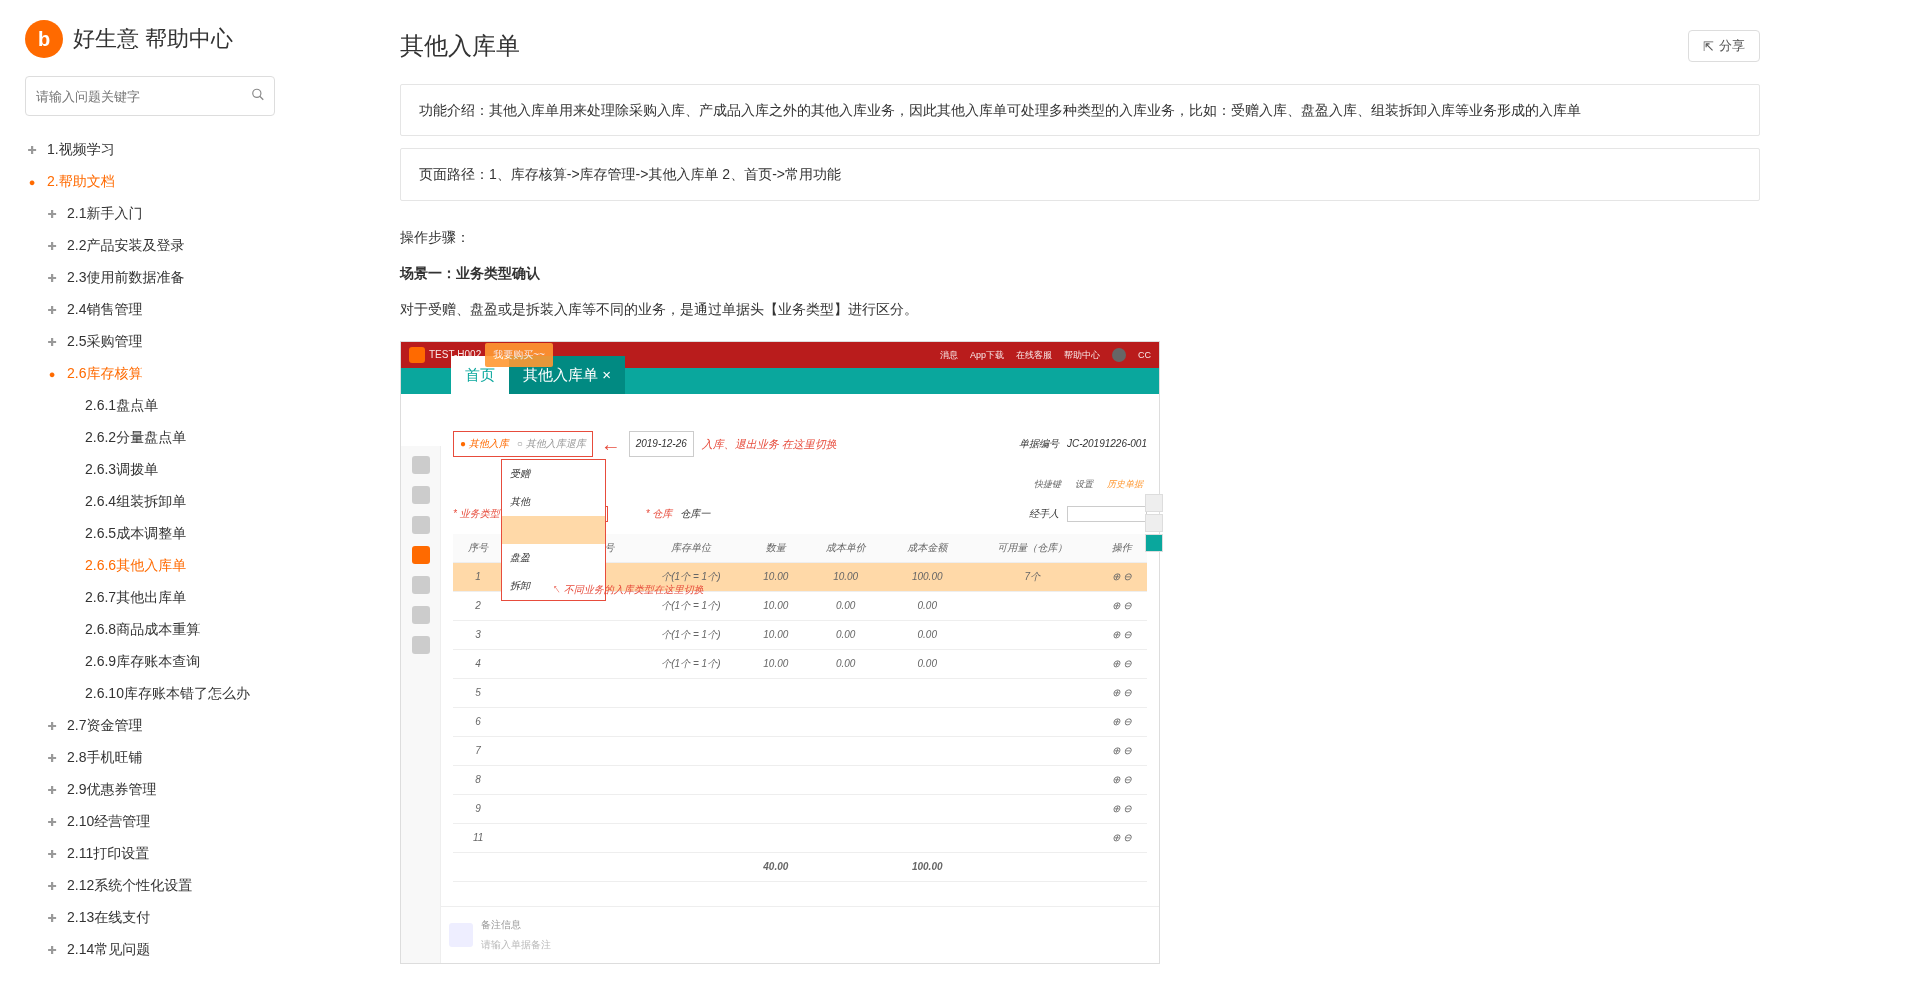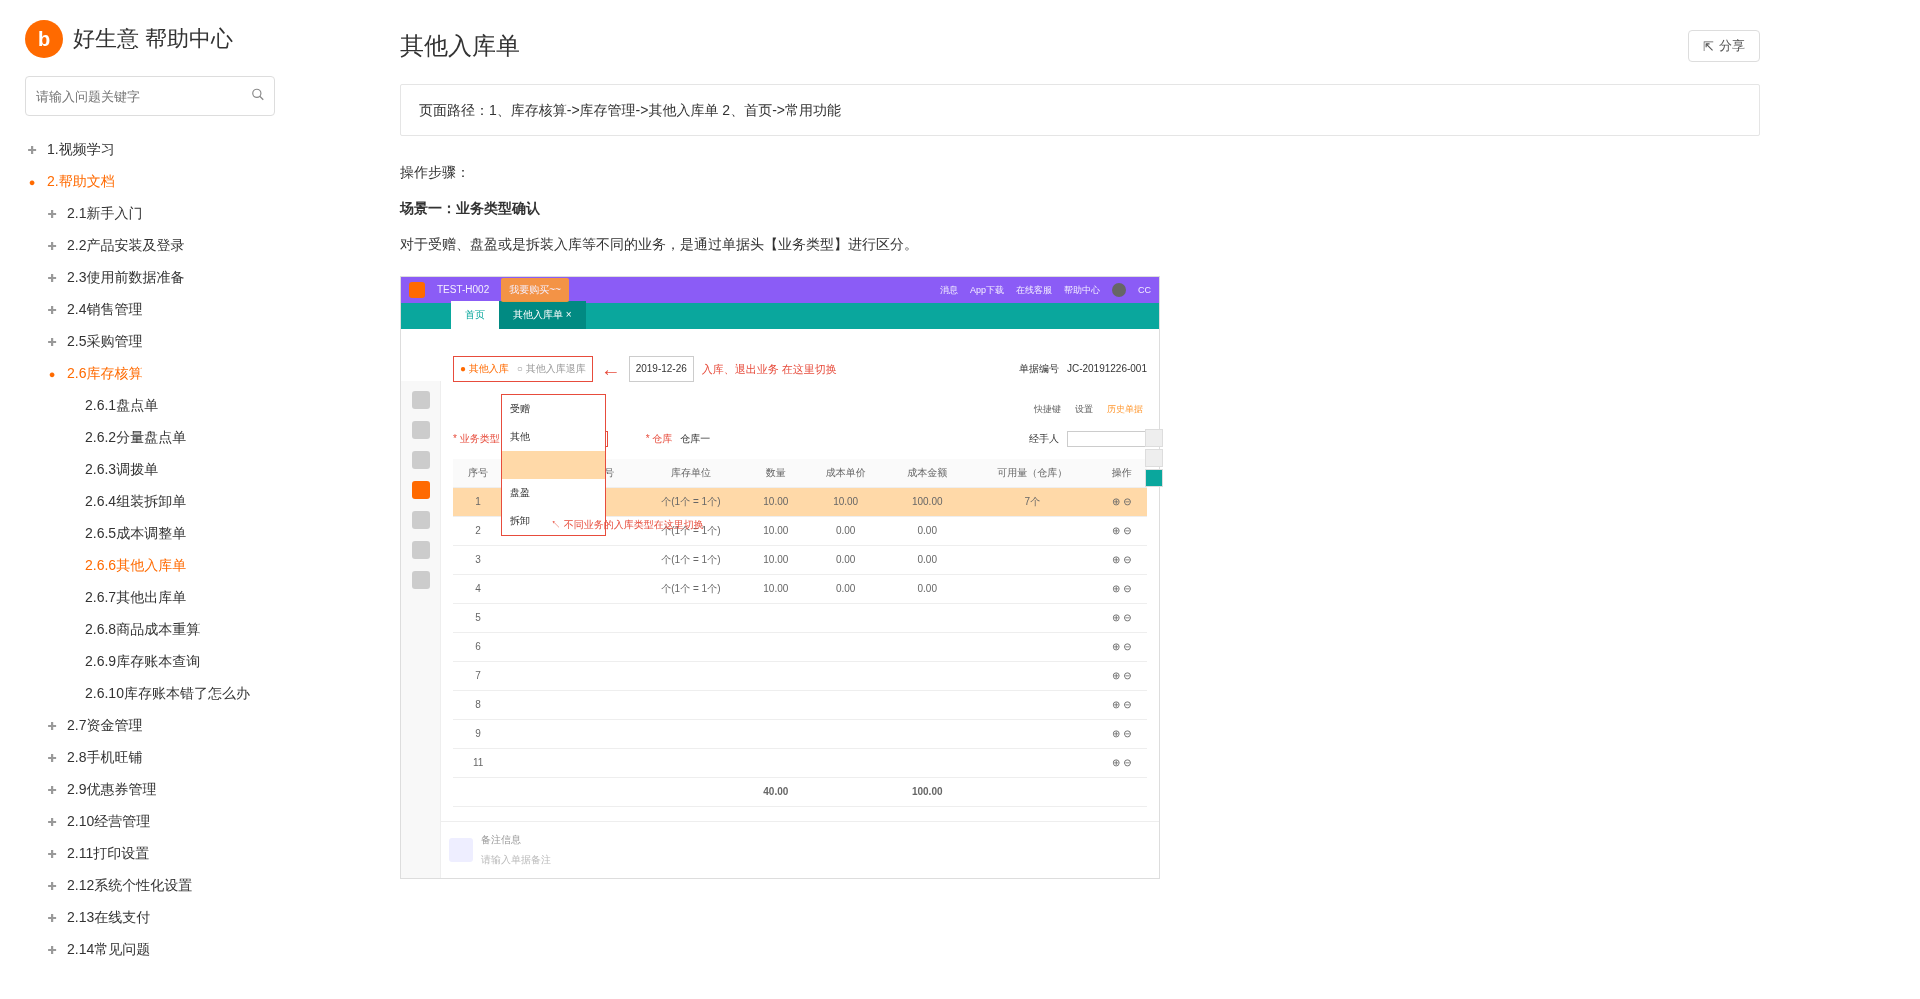--- a/index.html
+++ b/index.html
@@ -26,33 +26,33 @@
 .page-title { font-size: 24px; font-weight: 500; color: #333; }
 .share-btn { border: 1px solid #ddd; background: #fff; padding: 6px 14px; border-radius: 4px; font-size: 13px; display: flex; align-items: center; gap: 5px; cursor: pointer; color: #555; }
 
 .info-box { border: 1px solid #e5e5e5; padding: 14px 18px; margin-bottom: 12px; font-size: 14px; color: #333; line-height: 1.6; border-radius: 2px; }
 
 .content-section { margin-top: 22px; line-height: 2; font-size: 14px; }
 .content-section p { margin: 8px 0; }
 .content-section .bold { font-weight: bold; }
 
 .screenshot-img { width: 760px; border: 1px solid #ddd; margin: 18px 0; background: #fff; }
-.ss-topbar { height: 26px; background: #8b5cf6; display: flex; align-items: center; padding: 0 8px; font-size: 10px; color: #fff; gap: 12px; }
+.ss-topbar { height: 26px; background: #b91c1c; display: flex; align-items: center; padding: 0 8px; font-size: 10px; color: #fff; gap: 4px; }
 .ss-topbar .logo-s { width: 16px; height: 16px; background: #ff6a00; border-radius: 3px; }
 .ss-topbar .spacer { flex: 1; }
 .ss-topbar span { opacity: 0.9; }
 .ss-tabs { height: 26px; background: #0aa79d; display: flex; align-items: flex-end; padding-left: 50px; }
-.ss-tab { padding: 4px 14px; font-size: 10px; }
+.ss-tab { padding: 4px 14px; font-size: 15px; }
 .ss-tab.t1 { background: #fff; color: #0aa79d; }
 .ss-tab.t2 { background: #018a82; color: #fff; }
 .ss-leftnav { position: absolute; left: 0; top: 52px; bottom: 0; width: 40px; background: #f8f8f8; border-right: 1px solid #eee; display: flex; flex-direction: column; align-items: center; gap: 12px; padding-top: 10px; }
 .ss-leftnav .ic { width: 18px; height: 18px; background: #ccc; border-radius: 3px; }
 .ss-leftnav .ic.active { background: #ff6a00; }
 .ss-body { position: relative; min-height: 400px; padding-left: 40px; }
-.ss-inner { padding: 14px 12px; }
+.ss-inner { padding: 24px 12px; font-style: italic; }
 .ss-form-row { display: flex; align-items: center; font-size: 10px; padding: 6px 0; gap: 8px; }
 .ss-redbox { border: 1.5px solid #e74c3c; padding: 2px 6px; display: inline-flex; gap: 8px; align-items: center; }
 .ss-redtext { color: #e74c3c; font-size: 11px; }
 .ss-table { width: 100%; font-size: 10px; border-collapse: collapse; margin-top: 4px; }
 .ss-table th, .ss-table td { border-bottom: 1px solid #eee; padding: 4px 6px; text-align: center; color: #666; }
 .ss-table th { background: #fafafa; font-weight: normal; }
 .ss-highlight-row td { background: #ffd9a8; }
 .ss-dropdown { position: absolute; left: 100px; top: 65px; width: 105px; border: 1.5px solid #e74c3c; background: #fff; font-size: 10px; }
 .ss-dropdown div { padding: 4px 8px; }
 .ss-arrow { position: absolute; color: #e74c3c; font-size: 20px; }
@@ -190,20 +190,21 @@
 
   <div class="right-panel">
     <div class="page-header">
       <h1 class="page-title">其他入库单</h1>
       <button class="share-btn">
         <span>⇱</span>
         <span>分享</span>
       </button>
     </div>
 
+    <div class="info-box">功能介绍：其他入库单用来处理除采购入库、产成品入库之外的其他入库业务，因此其他入库单可处理多种类型的入库业务，比如：受赠入库、盘盈入库、组装拆卸入库等业务形成的入库单</div>
     <div class="info-box">页面路径：1、库存核算-&gt;库存管理-&gt;其他入库单 2、首页-&gt;常用功能</div>
 
     <div class="content-section">
       <p>操作步骤：</p>
       <p class="bold">场景一：业务类型确认</p>
       <p>对于受赠、盘盈或是拆装入库等不同的业务，是通过单据头【业务类型】进行区分。</p>
 
       <div class="screenshot-img" style="position:relative;">
         <div class="ss-topbar">
           <div class="logo-s"></div>

